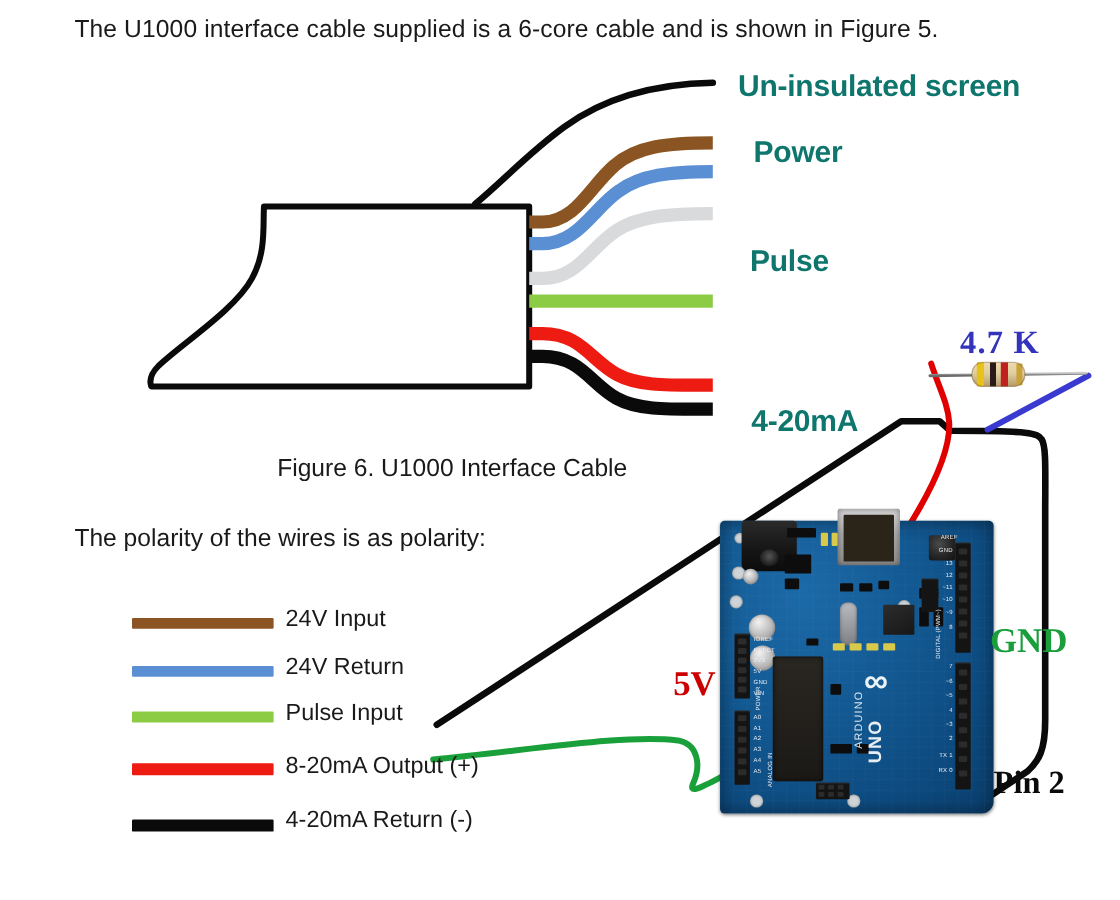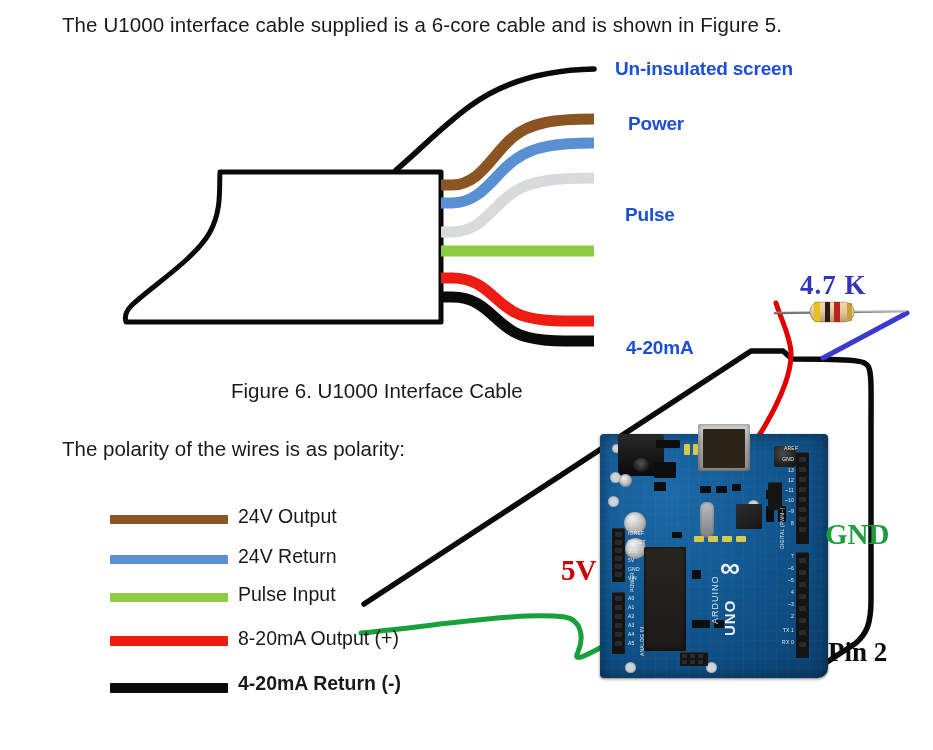--- a/index.html
+++ b/index.html
@@ -39,23 +39,23 @@
   }
   .polarity-text {
     left: 62px;
     top: 437px;
     font-size: 20.5px;
     color: #1a1a1a;
     white-space: nowrap;
   }
 
   .wire-callout {
-    font-size: 19px;
+    font-size: 25px;
     font-weight: bold;
-    color: #1d4ed8;
+    color: #0f766e;
     white-space: nowrap;
     letter-spacing: -0.2px;
   }
 
   .legend-label {
     font-size: 19.5px;
     color: #1a1a1a;
     white-space: nowrap;
   }
   .legend-swatch {
@@ -293,42 +293,42 @@
 
   <div class="abs wire-callout" style="left:615px; top:58px;">Un-insulated screen</div>
   <div class="abs wire-callout" style="left:628px; top:113px;">Power</div>
   <div class="abs wire-callout" style="left:625px; top:204px;">Pulse</div>
   <div class="abs wire-callout" style="left:626px; top:337px;">4-20mA</div>
 
   <div class="abs" style="left:110px; top:505px; width:430px;">
 
     <div style="position:relative; height:30px;">
       <div class="abs legend-swatch" style="left:0; top:10px; width:118px; background:#8a5522;"></div>
-      <div class="abs legend-label" style="left:128px; top:0;">24V Output</div>
+      <div class="abs legend-label" style="left:128px; top:0;">24V Input</div>
     </div>
 
     <div style="position:relative; height:30px; margin-top:10px;">
       <div class="abs legend-swatch" style="left:0; top:10px; width:118px; background:#5b8fd4;"></div>
       <div class="abs legend-label" style="left:128px; top:0;">24V Return</div>
     </div>
 
 
     <div style="position:relative; height:30px; margin-top:8px;">
       <div class="abs legend-swatch" style="left:0; top:10px; width:118px; background:#8ccc45;"></div>
       <div class="abs legend-label" style="left:128px; top:0;">Pulse Input</div>
     </div>
 
     <div style="position:relative; height:30px; margin-top:14px;">
       <div class="abs legend-swatch" style="left:0; top:9px; width:118px; height:10px; background:#ee1b13;"></div>
       <div class="abs legend-label" style="left:128px; top:0;">8-20mA Output (+)</div>
     </div>
 
     <div style="position:relative; height:30px; margin-top:15px;">
       <div class="abs legend-swatch" style="left:0; top:11px; width:118px; height:10px; background:#0a0a0a;"></div>
-      <div class="abs legend-label" style="left:128px; top:0;font-weight:bold;">4-20mA Return (-)</div>
+      <div class="abs legend-label" style="left:128px; top:0;">4-20mA Return (-)</div>
     </div>
   </div>
 
   <div class="abs" id="arduino-board">
     <div class="pcb"></div>
 
     <div class="comp hole" style="left:16px;  top:20px;  width:9px;  height:9px;"></div>
     <div class="comp hole" style="left:14px;  top:48px;  width:11px; height:11px;"></div>
     <div class="comp hole" style="left:12px;  top:72px;  width:11px; height:11px;"></div>
     <div class="comp hole" style="left:152px; top:76px;  width:11px; height:11px;"></div>

